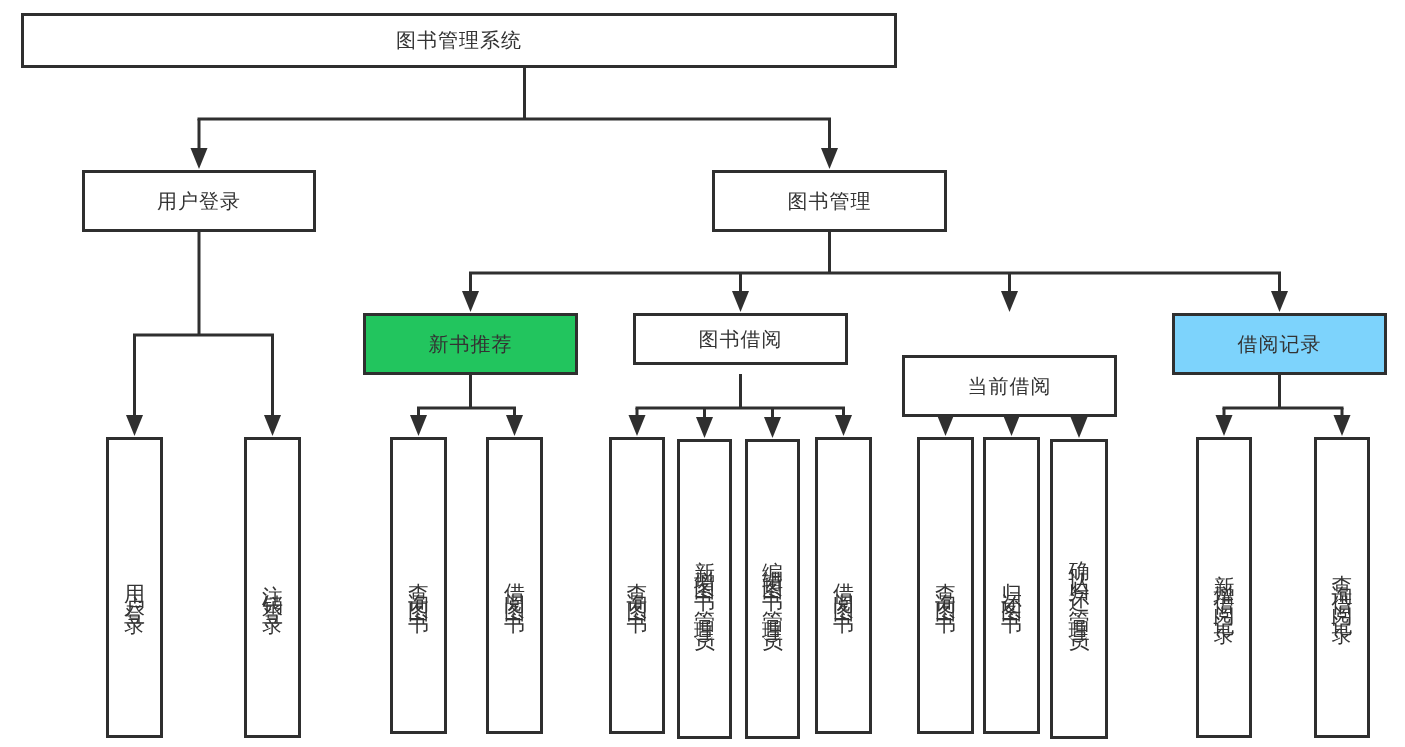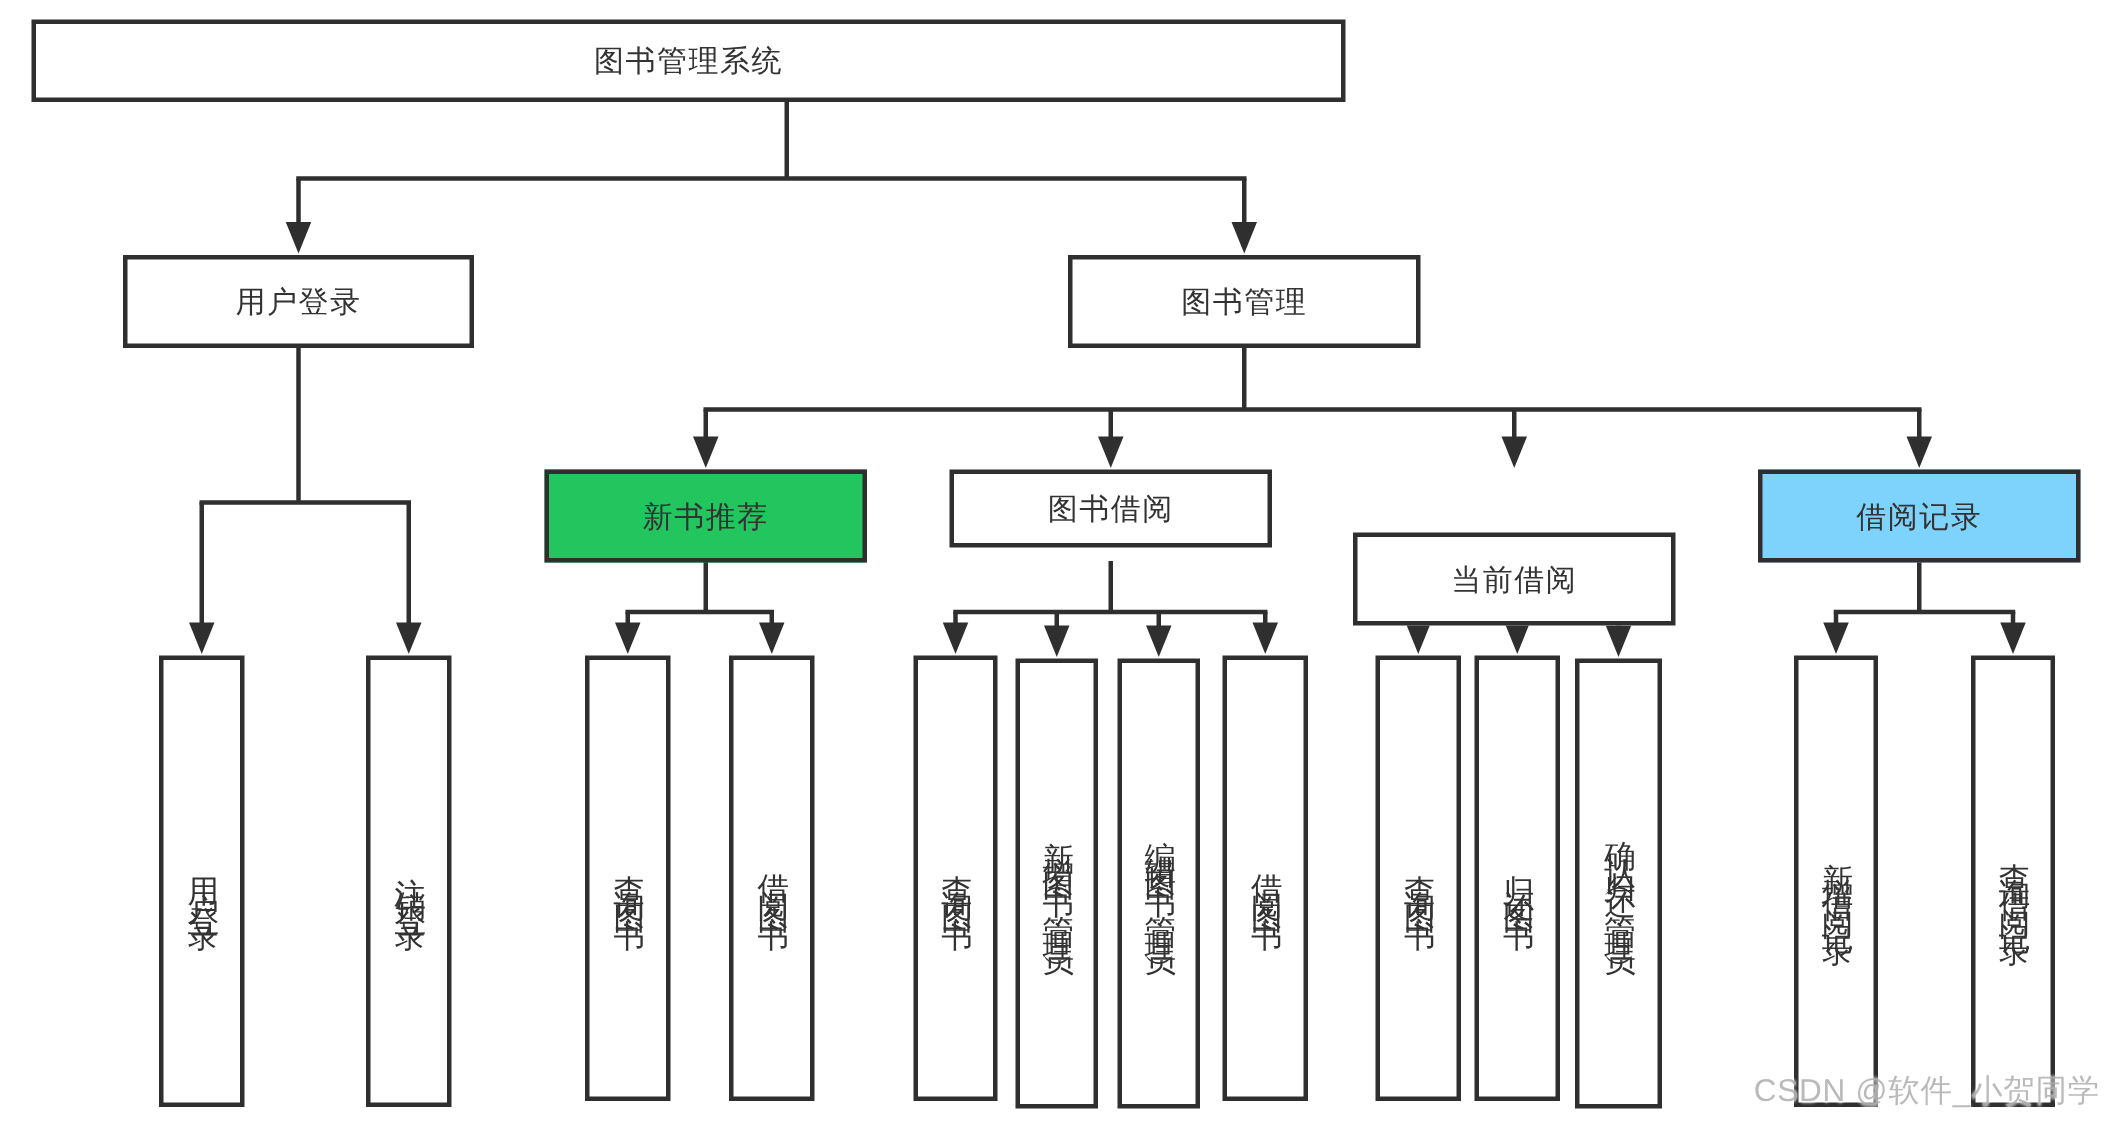--- a/index.html
+++ b/index.html
@@ -164,14 +164,13 @@
       <div class="node vertical" style="left: 1050px; top: 439px; width: 58px; height: 300px; border-color: rgb(47, 47, 47); color: rgb(51, 51, 51); background: rgb(255, 255, 255);">
         <span>确认归还（管理员）</span>
       </div>
       <div class="node vertical" style="left: 1196px; top: 437px; width: 56px; height: 301px; border-color: rgb(47, 47, 47); color: rgb(51, 51, 51); background: rgb(255, 255, 255);">
         <span>新增借阅记录</span>
       </div>
       <div class="node vertical" style="left: 1314px; top: 437px; width: 56px; height: 301px; border-color: rgb(47, 47, 47); color: rgb(51, 51, 51); background: rgb(255, 255, 255);">
         <span>查询借阅记录</span>
       </div>
     </div>
-  <div class="watermark" style="color: rgb(181, 181, 181);">CSDN @软件_小贺同学</div>
 </div>
 
 </body></html>

